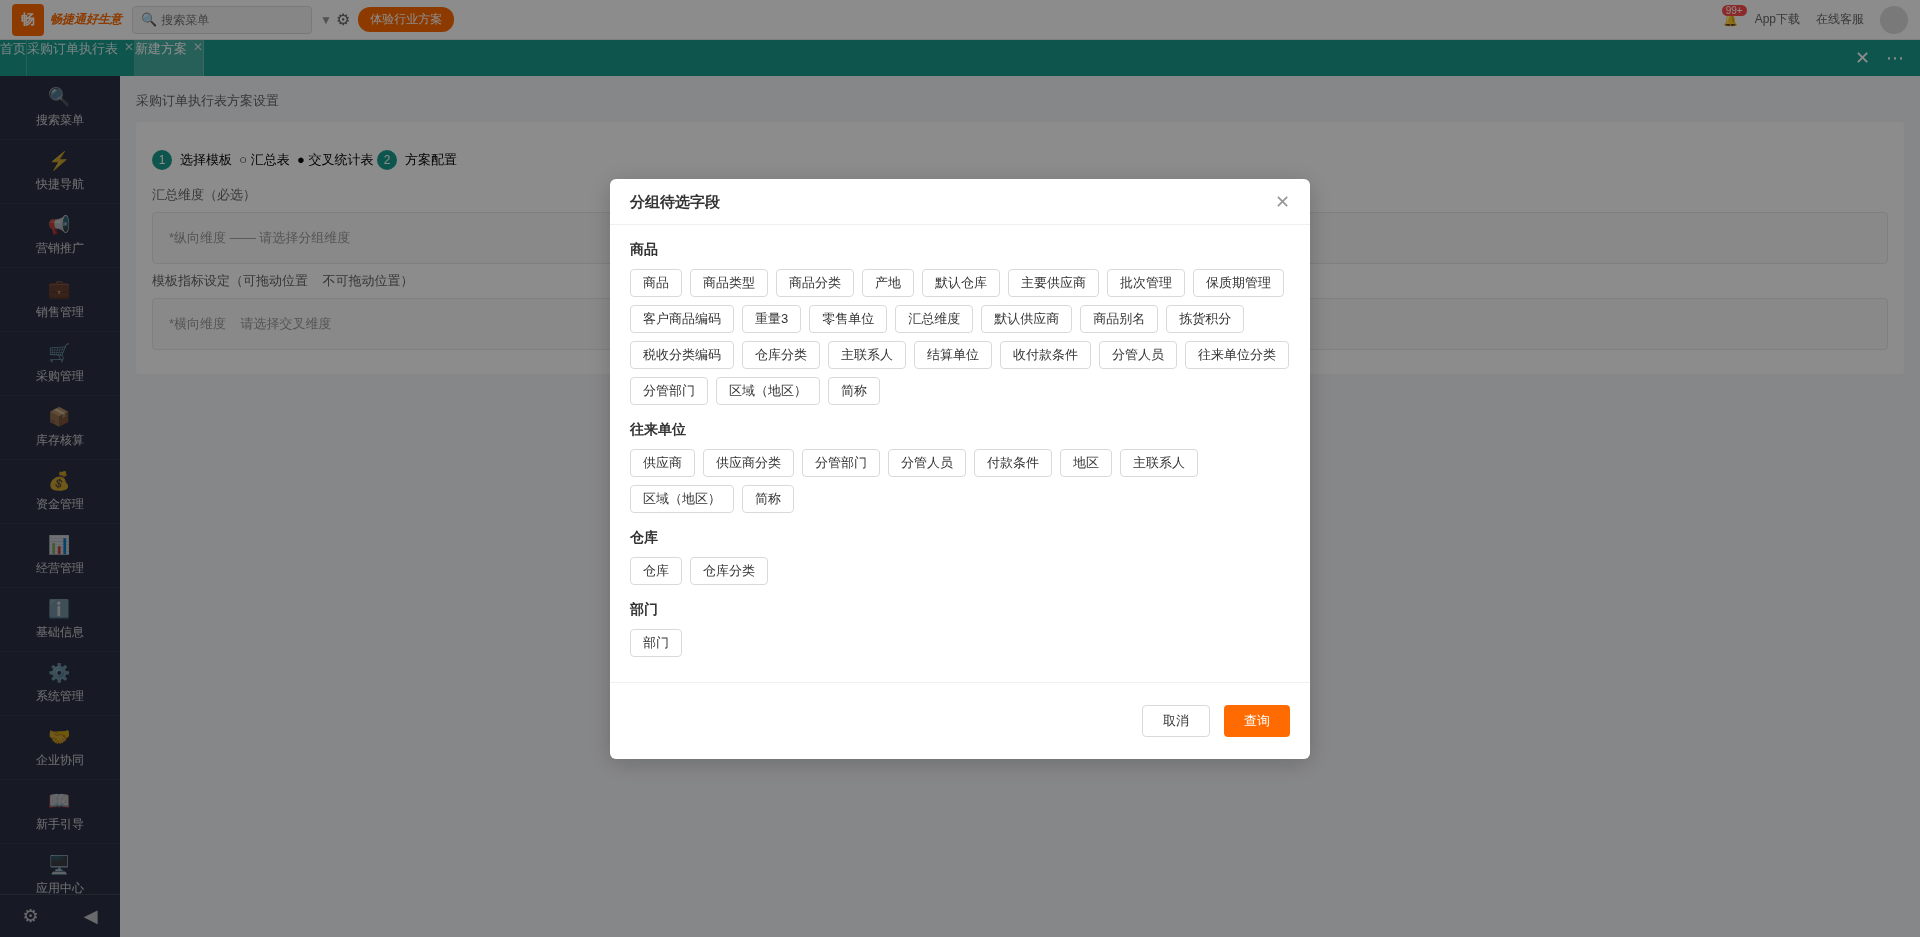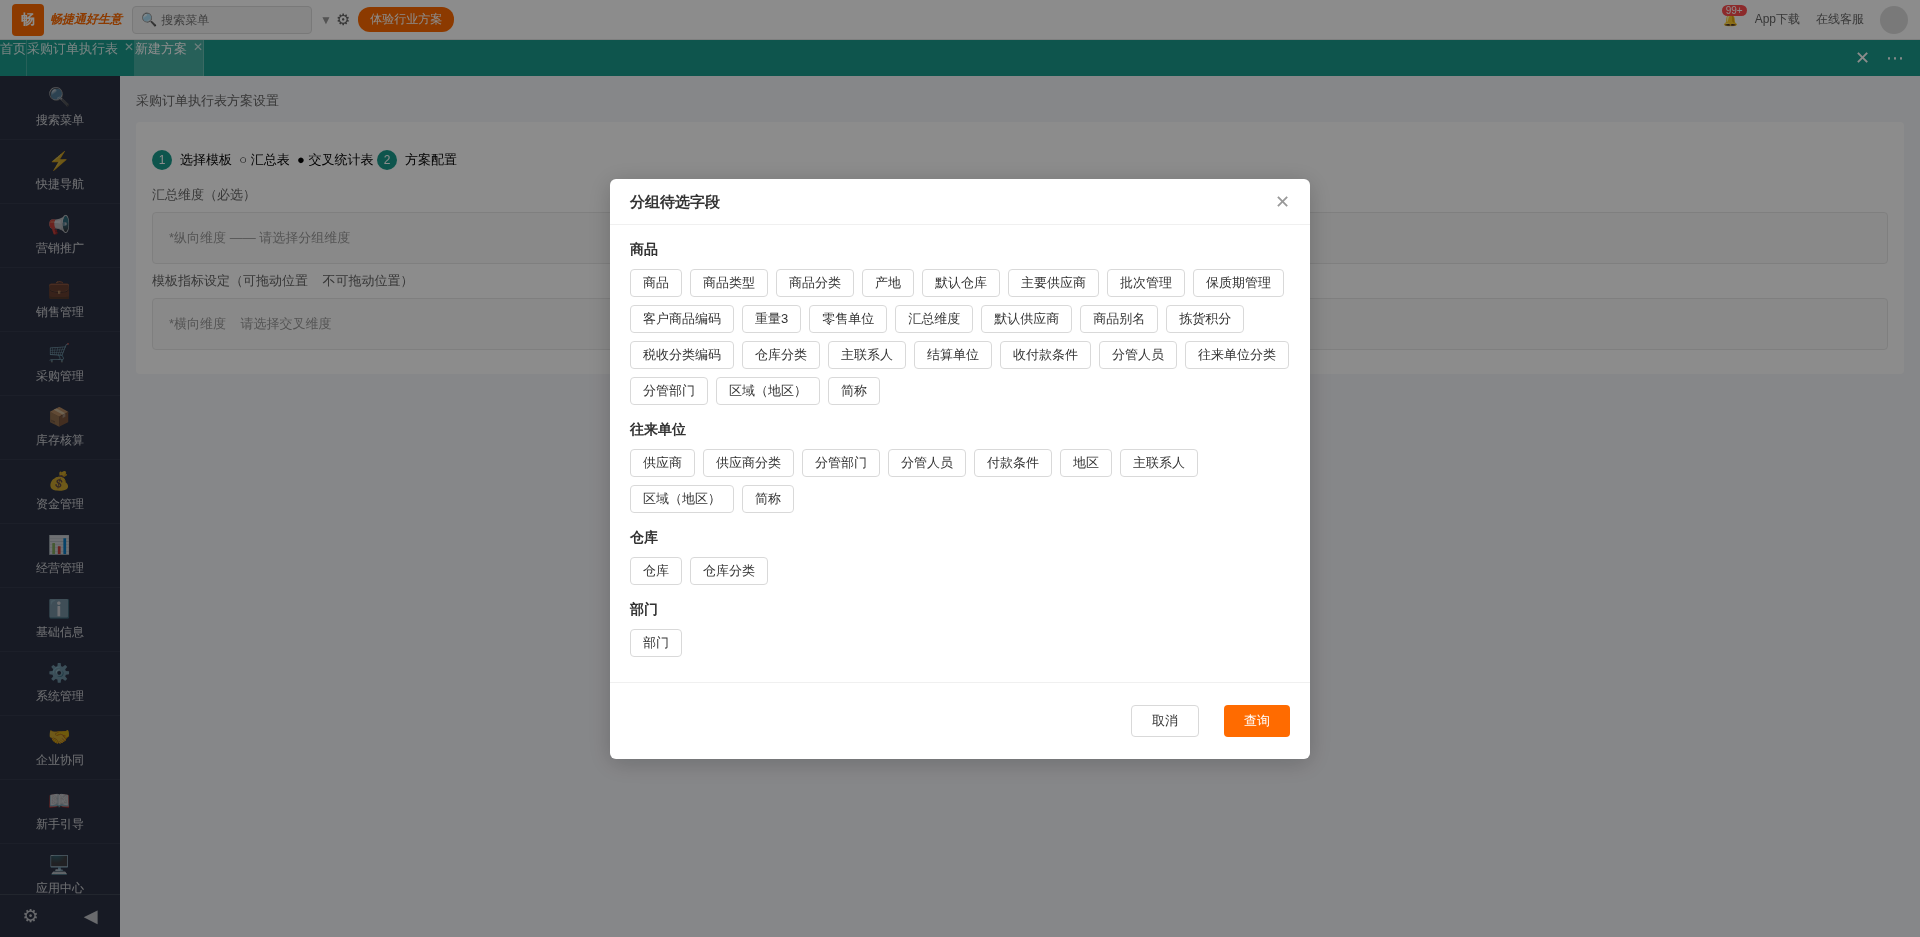--- a/index.html
+++ b/index.html
@@ -202,21 +202,21 @@
     .modal-body {
       overflow-y: auto;
       padding: 16px 20px;
       flex: 1;
     }
     .modal-footer {
       padding: 22px 20px;
       border-top: 1px solid #f0f0f0;
       display: flex;
       justify-content: flex-end;
-      gap: 25px;
+      gap: 14px;
       flex-shrink: 0;
     }
     .btn-cancel {
       background: white;
       border: 1px solid #d9d9d9;
       border-radius: 4px;
       padding: 6px 20px;
       cursor: pointer;
       font-size: 13px;
       color: #333;

